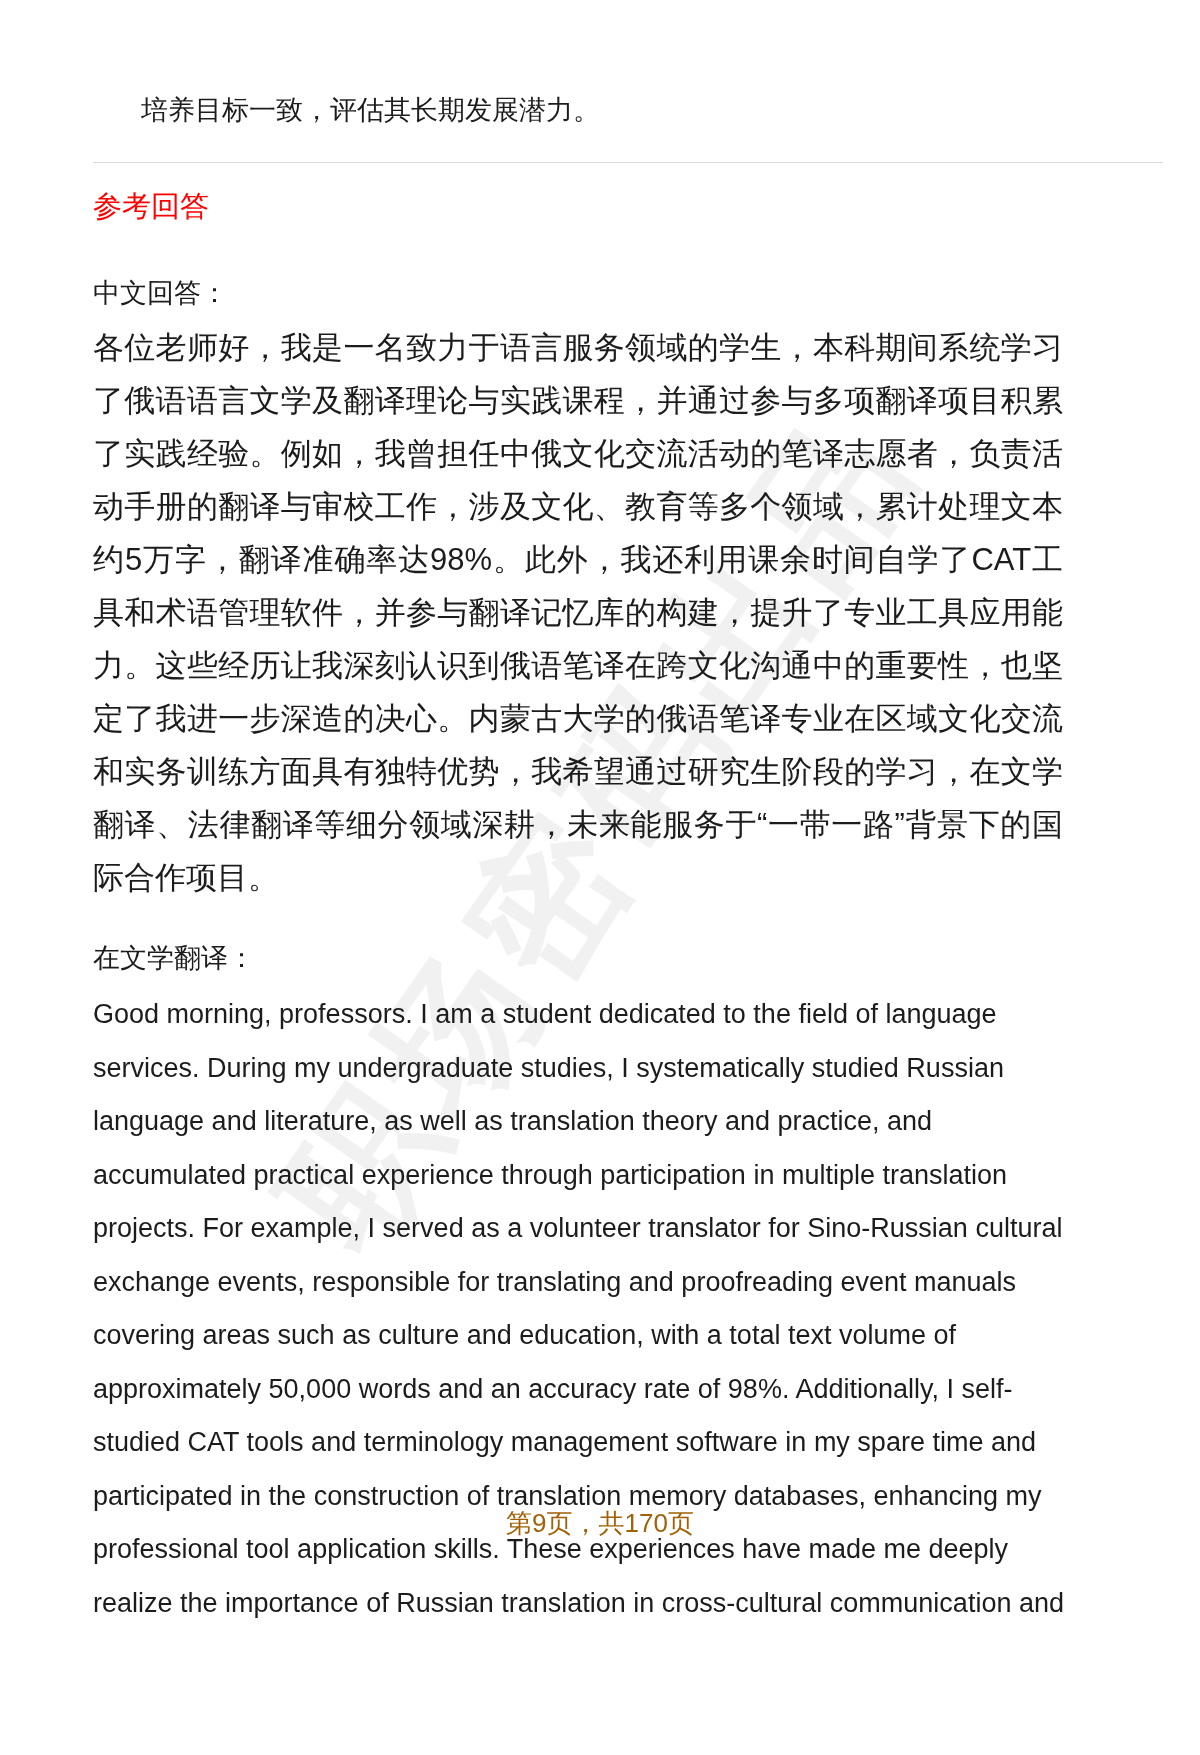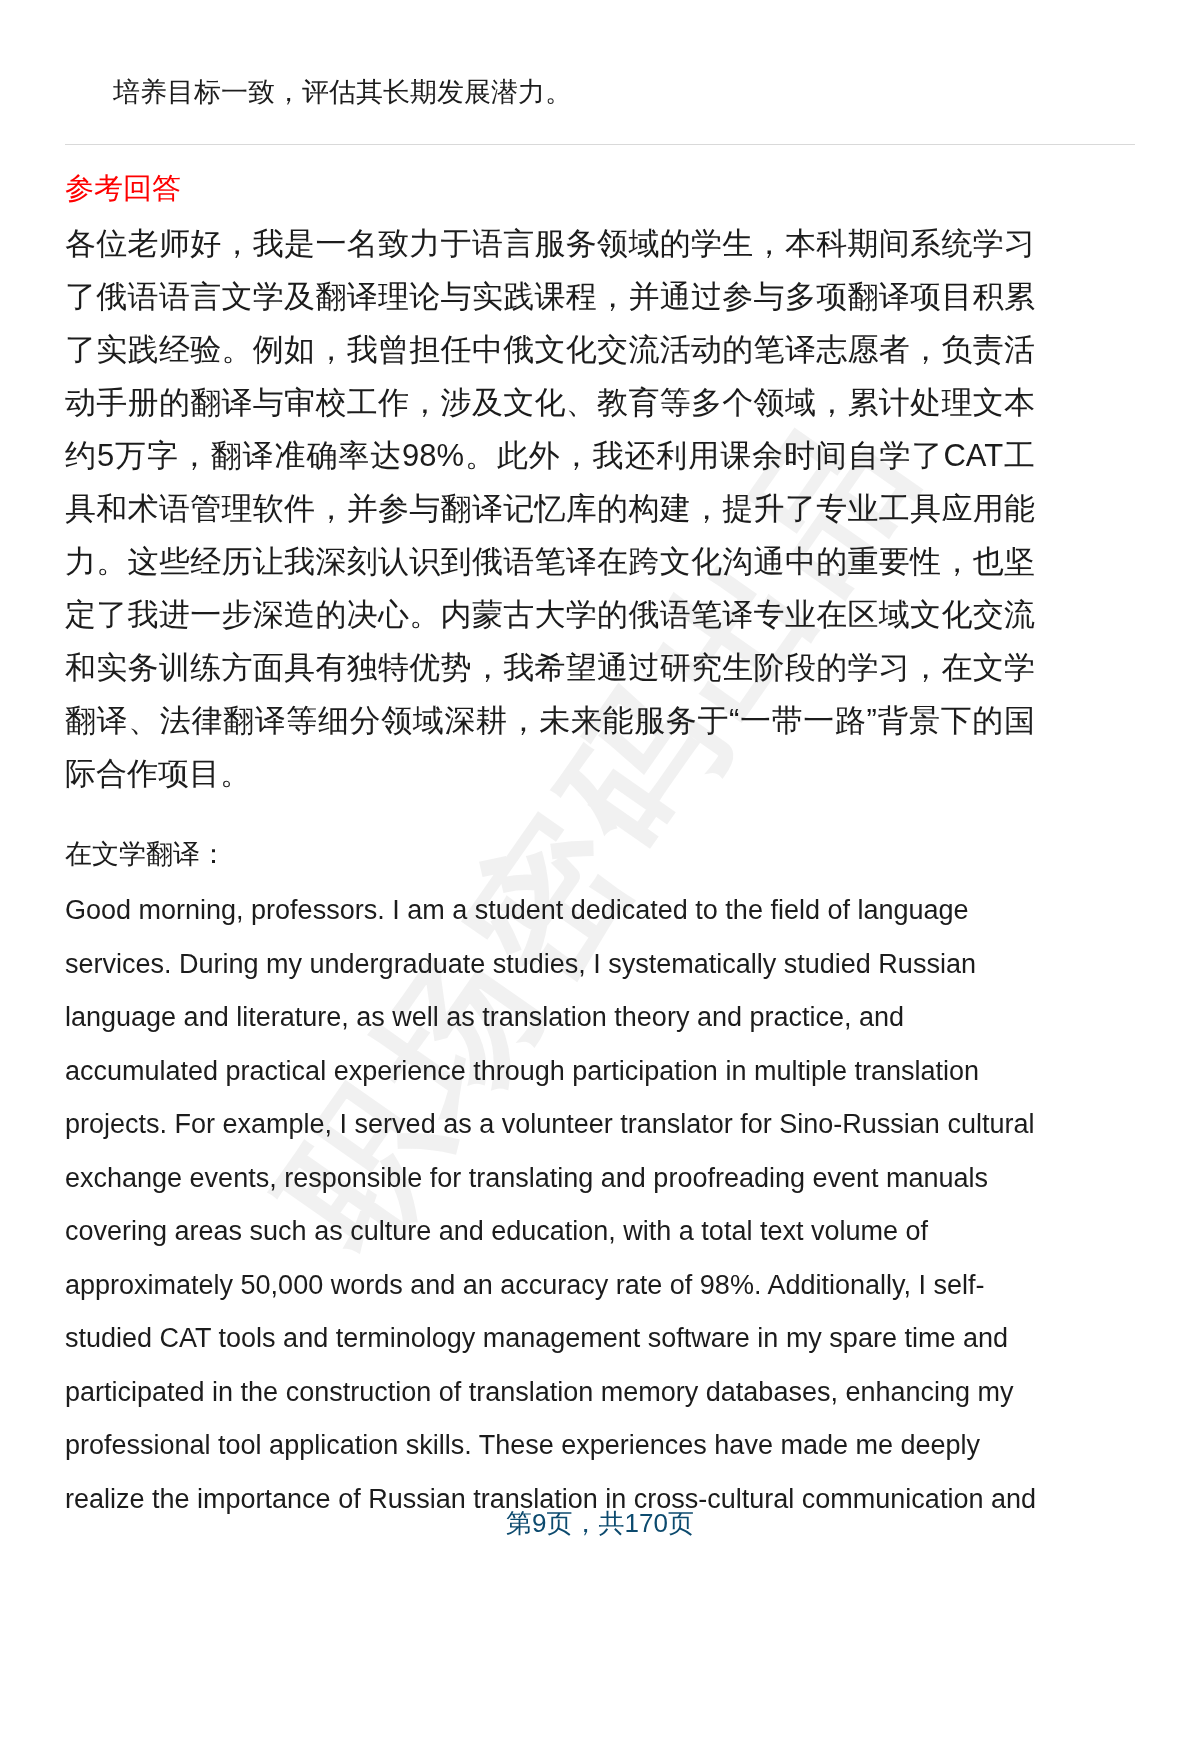--- a/index.html
+++ b/index.html
@@ -27,21 +27,22 @@
     font-weight: 700;
     letter-spacing: 12px;
     color: rgba(120, 120, 120, 0.10);
     transform: rotate(-55deg);
     white-space: nowrap;
     pointer-events: none;
     user-select: none;
   }
   .content {
     position: relative;
-    padding: 72px 65px 0 65px;
+    padding: 90px 65px 0 65px;
+    margin-left: 28px;
   }
   .intro-line {
     padding-left: 48px;
     font-size: 27px;
     line-height: 40px;
     color: #1c1c1c;
   }
   .divider {
     border: 0;
     border-top: 1px solid #d9d9d9;
@@ -77,38 +78,39 @@
     text-align: left;
     color: #1c1c1c;
   }
   .footer {
     position: absolute;
     top: 1506px;
     left: 0;
     width: 1200px;
     text-align: center;
     font-size: 26px;
-    color: #0c4a6e;
+    color: #a16207;
   }
 </style>
 </head>
 <body>
 
 <div class="page">
 
   <div class="watermark">职场密码出品</div>
 
   <div class="content">
 
     <p class="intro-line">培养目标一致，评估其长期发展潜力。</p>
 
     <hr class="divider">
 
     <h2 class="section-heading">参考回答</h2>
 
+    <p class="answer-label label-cn">中文回答：</p>
 
     <p class="cn-para">各位老师好，我是一名致力于语言服务领域的学生，本科期间系统学习了俄语语言文学及翻译理论与实践课程，并通过参与多项翻译项目积累了实践经验。例如，我曾担任中俄文化交流活动的笔译志愿者，负责活动手册的翻译与审校工作，涉及文化、教育等多个领域，累计处理文本约5万字，翻译准确率达98%。此外，我还利用课余时间自学了CAT工具和术语管理软件，并参与翻译记忆库的构建，提升了专业工具应用能力。这些经历让我深刻认识到俄语笔译在跨文化沟通中的重要性，也坚定了我进一步深造的决心。内蒙古大学的俄语笔译专业在区域文化交流和实务训练方面具有独特优势，我希望通过研究生阶段的学习，在文学翻译、法律翻译等细分领域深耕，未来能服务于“一带一路”背景下的国际合作项目。</p>
 
     <p class="answer-label label-en">在文学翻译：</p>
 
     <p class="en-para">Good morning, professors. I am a student dedicated to the field of language services. During my undergraduate studies, I systematically studied Russian language and literature, as well as translation theory and practice, and accumulated practical experience through participation in multiple translation projects. For example, I served as a volunteer translator for Sino-Russian cultural exchange events, responsible for translating and proofreading event manuals covering areas such as culture and education, with a total text volume of approximately 50,000 words and an accuracy rate of 98%. Additionally, I self-studied CAT tools and terminology management software in my spare time and participated in the construction of translation memory databases, enhancing my professional tool application skills. These experiences have made me deeply realize the importance of Russian translation in cross-cultural communication and</p>
 
   </div>
 
   <div class="footer">第9页，共170页</div>

